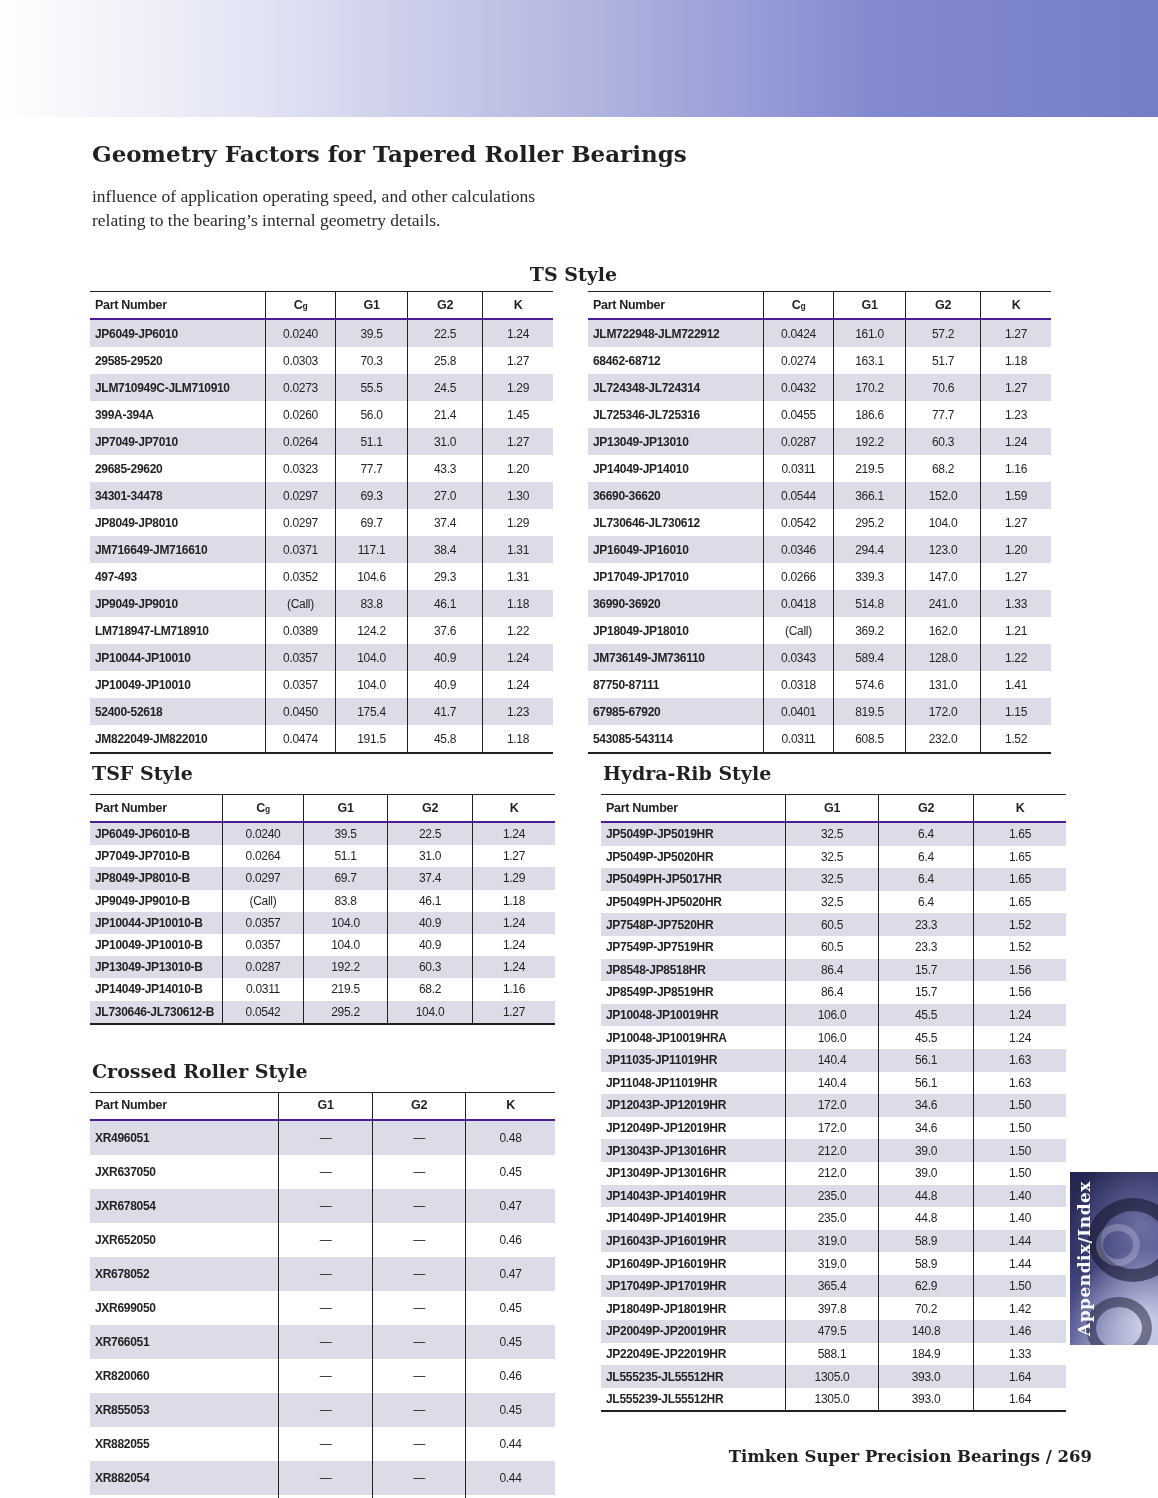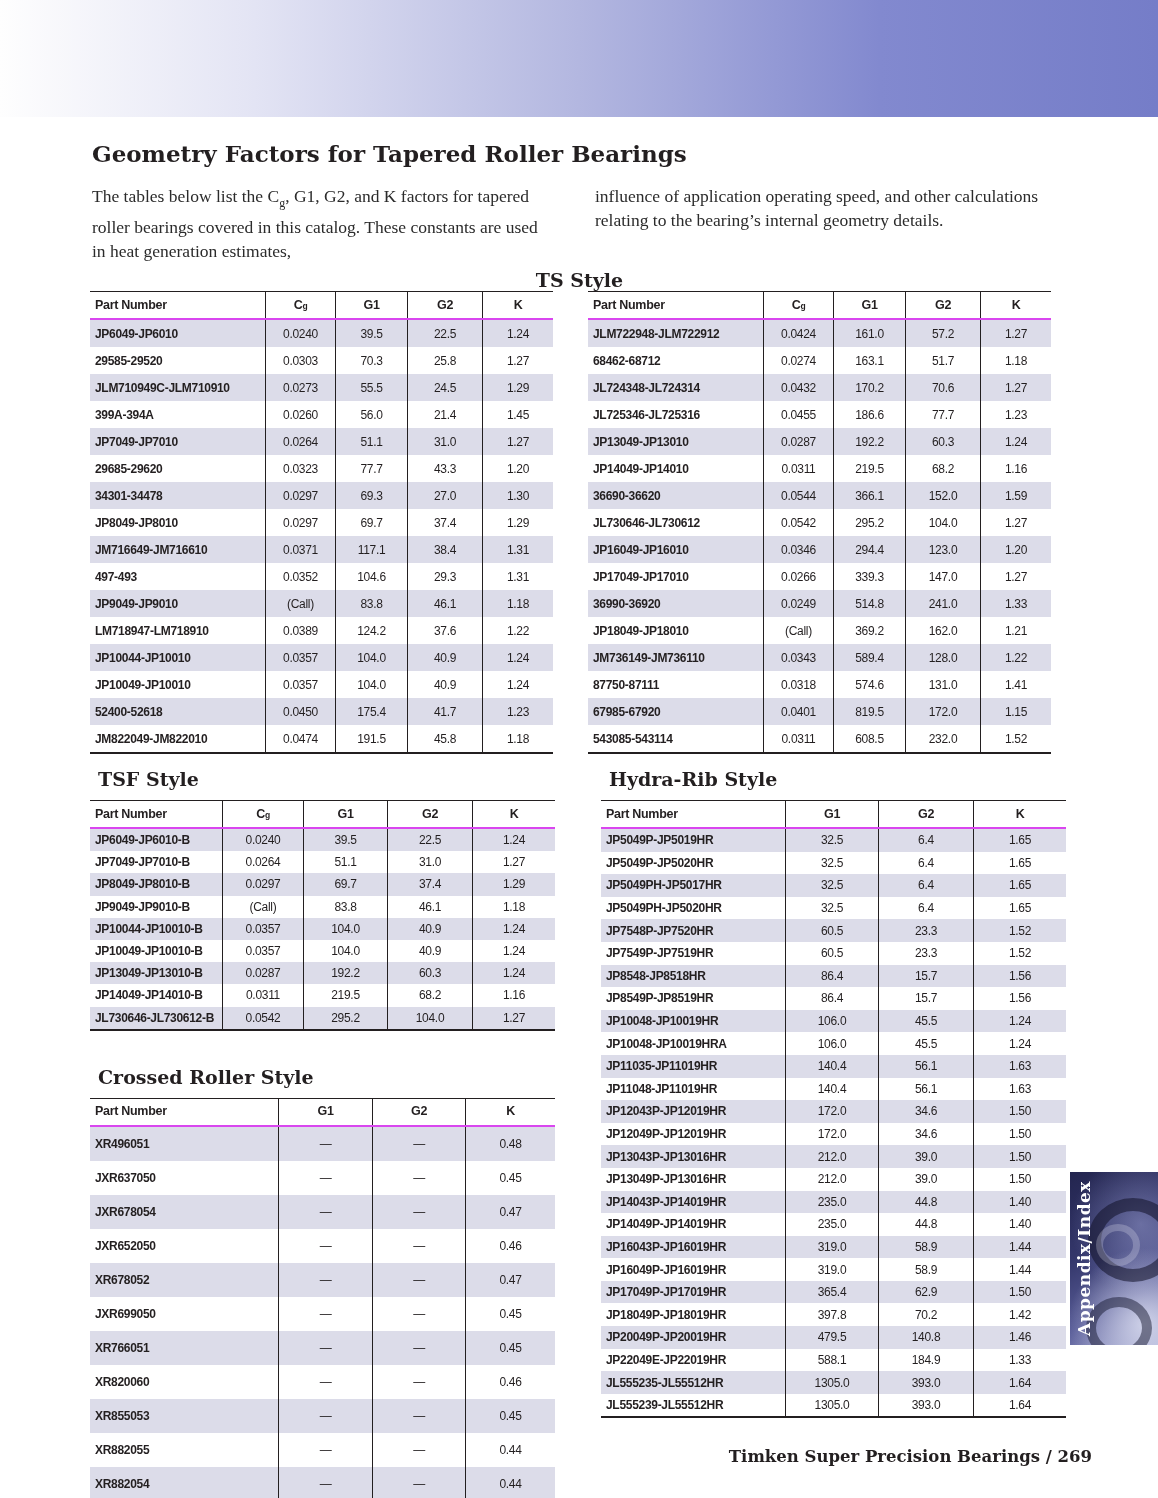--- a/index.html
+++ b/index.html
@@ -10,37 +10,37 @@
     background:linear-gradient(90deg, #fefefe 0%, #e3e4f4 22%, #b3b7e0 50%, #8289cf 76%, #757dc8 100%); }
 
   .page-title { position:absolute; left:92px; top:140px; margin:0;
     font-family:"DejaVu Serif", serif; font-weight:bold; font-size:23px; color:#231f20; }
 
   .intro { position:absolute; left:92px; top:184px; width:966px; display:flex; gap:57px;
     font-family:"Liberation Serif", serif; font-size:17.5px; line-height:24px; color:#2b2b2b; }
   .intro p { margin:0; width:446px; }
   .intro sub { font-size:12px; }
 
-  .sec-heading { font-family:"DejaVu Serif", serif; font-weight:bold; font-size:19px; color:#231f20; margin:8px; }
+  .sec-heading { font-family:"DejaVu Serif", serif; font-weight:bold; font-size:19px; color:#231f20; margin:2px; }
   .ts-heading { position:absolute; left:90px; top:261px; width:963px; text-align:center; }
 
   .ts-row { position:absolute; left:90px; top:291px; display:flex; gap:35px; }
   .bottom-row { position:absolute; left:90px; top:760px; display:flex; gap:46px; }
   .bcol { width:465px; }
   .bcol .sec-heading { margin-bottom:10px; }
   .crossed-heading { margin-top:35px; }
 
   
   .tbl { border-top:1px solid #231f20; border-bottom:2px solid #231f20; }
   .trow { display:grid; align-items:center; }
   .ts .trow      { grid-template-columns:175px 70px 72px 75px 71px; height:27px; }
   .tsf .trow     { grid-template-columns:132px 81px 84px 85px 83px; height:22.2px; }
   .crossed .trow { grid-template-columns:188px 94px 93px 90px; height:34px; }
   .hydra .trow   { grid-template-columns:184px 93px 95px 93px; height:22.6px; }
-  .trow.hrow { height:26px; border-bottom:2px solid #d946ef; background:#ffffff; }
+  .trow.hrow { height:26px; border-bottom:2px solid #4c1d95; background:#ffffff; }
   .tbody .trow:nth-child(odd) { background:#dcdce9; }
   .tcell { font-size:12px; text-align:center; letter-spacing:-0.3px; line-height:1;
            align-self:stretch; display:flex; align-items:center; justify-content:center; }
   .tcell.c0 { justify-content:flex-start; text-align:left; padding-left:5px; font-weight:bold; }
   .trow .tcell + .tcell { border-left:1px solid #231f20; }
   .hrow .tcell { font-weight:bold; font-size:12.5px; }
   .hrow sub { font-size:8.5px; font-weight:bold; position:relative; top:1px; }
 
   .footer { position:absolute; top:1447px; right:66px;
     font-family:"DejaVu Serif", serif; font-weight:bold; font-size:16.5px; color:#231f20; }
@@ -63,21 +63,20 @@
 </head>
 <body>
 
 <div class="page">
 
   <div class="grad-band"></div>
 
   <h1 class="page-title">Geometry Factors for Tapered Roller Bearings</h1>
 
   <div class="intro">
-    <p><span>The tables below list the C</span><sub>g</sub><span>, G1, G2, and K factors for tapered roller bearings covered in this catalog. These constants are used in heat generation estimates,</span></p>
     <p>influence of application operating speed, and other calculations relating to the bearing’s internal geometry details.</p>
   </div>
 
   <h2 class="sec-heading ts-heading">TS Style</h2>
 
   <div class="ts-row">
     <div class="tbl ts">
         <div class="trow hrow">
           <div class="tcell c0">Part Number</div>
           <div class="tcell c1">
@@ -280,21 +279,21 @@
           </div>
           <div class="trow">
             <div class="tcell c0">JP17049-JP17010</div>
             <div class="tcell c1">0.0266</div>
             <div class="tcell c2">339.3</div>
             <div class="tcell c3">147.0</div>
             <div class="tcell c4">1.27</div>
           </div>
           <div class="trow">
             <div class="tcell c0">36990-36920</div>
-            <div class="tcell c1">0.0249</div>
+            <div class="tcell c1">0.0418</div>
             <div class="tcell c2">514.8</div>
             <div class="tcell c3">241.0</div>
             <div class="tcell c4">1.33</div>
           </div>
           <div class="trow">
             <div class="tcell c0">JP18049-JP18010</div>
             <div class="tcell c1">(Call)</div>
             <div class="tcell c2">369.2</div>
             <div class="tcell c3">162.0</div>
             <div class="tcell c4">1.21</div>

